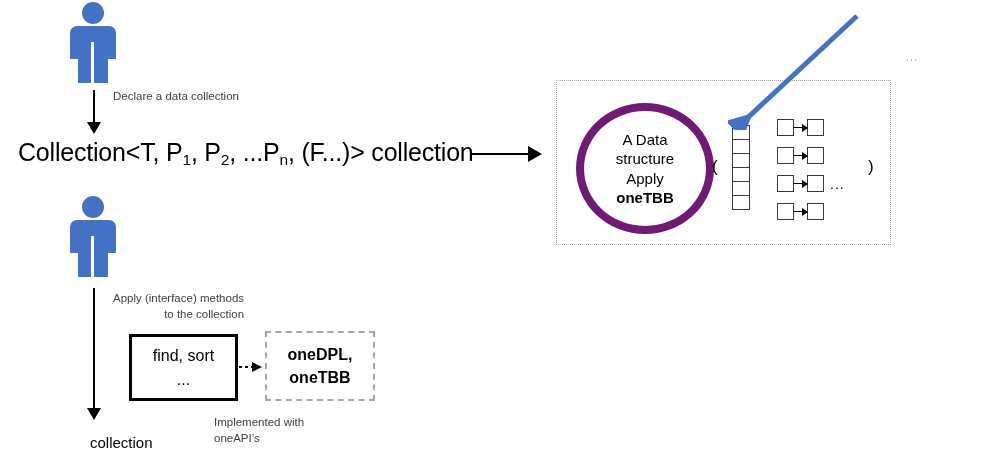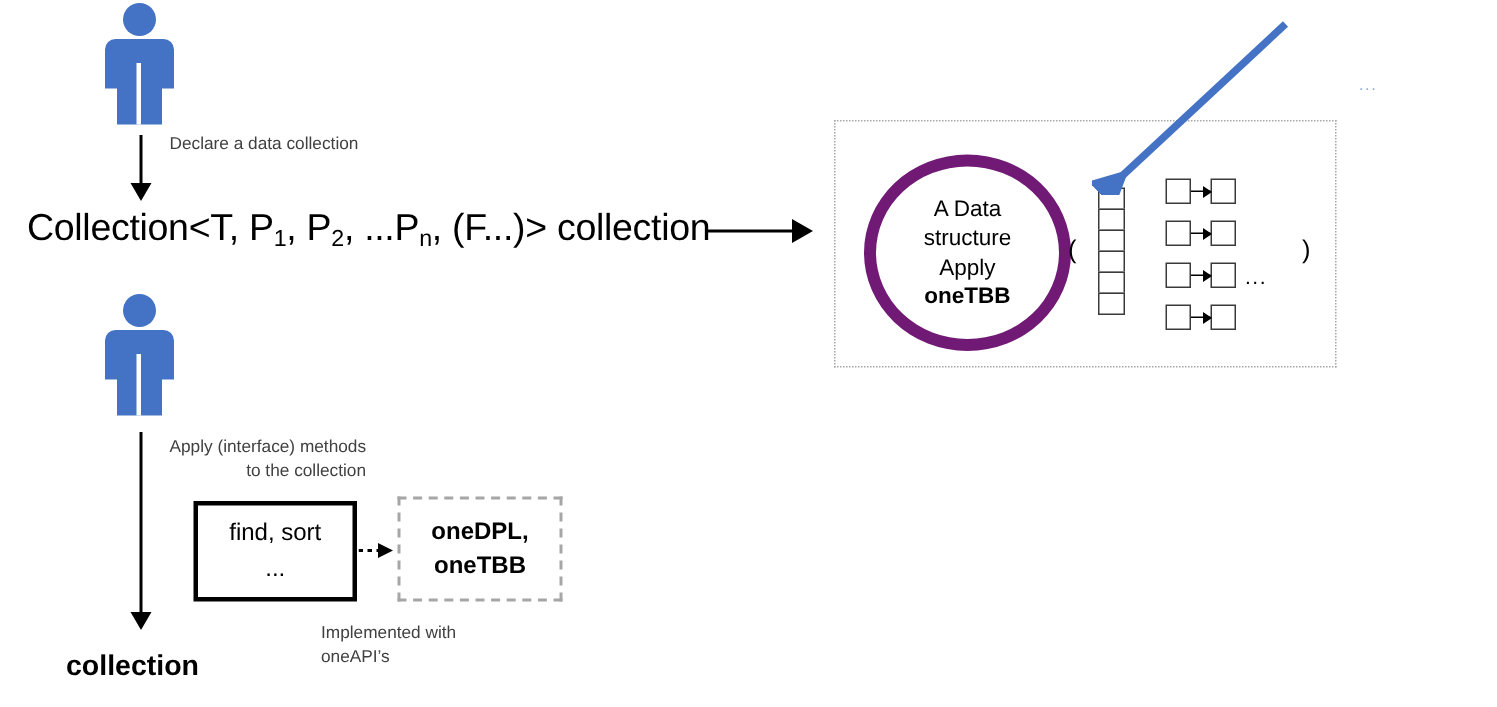--- a/index.html
+++ b/index.html
@@ -83,24 +83,25 @@
     letter-spacing: -0.2px;
   }
   .big-text sub {
     font-size: 0.62em;
     vertical-align: baseline;
     position: relative;
     bottom: -0.28em;
   }
   .label-collection {
     position: absolute;
-    font-size: 19px;
-    font-weight: bold;
-    color: #000000;
-    white-space: nowrap;
+    font-size: 15px;
+    font-weight: normal;
+    color: #000000;
+    white-space: nowrap;
+    margin-left: 46px;
   }
 
   
   .dotted-panel {
     position: absolute;
     border: 1px dotted #a6a6a6;
     background: #ffffff;
   }
   .ellipse {
     position: absolute;

